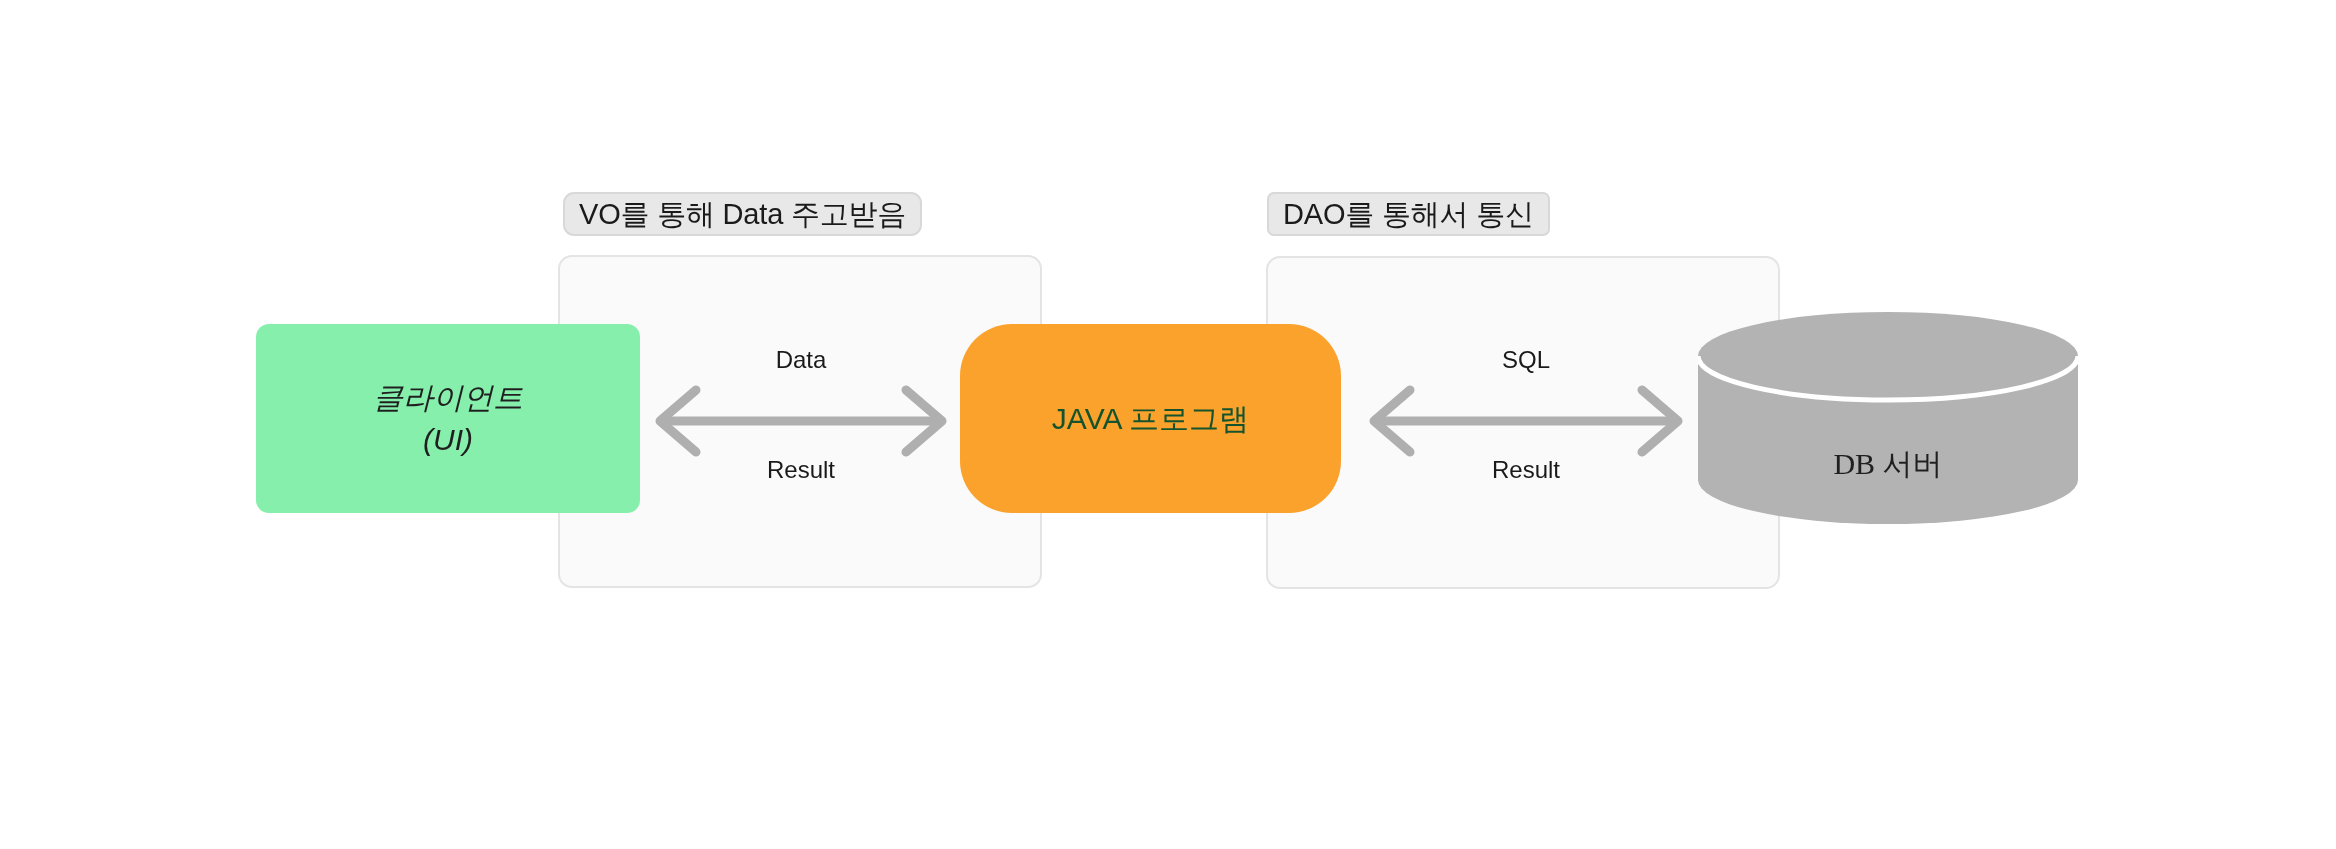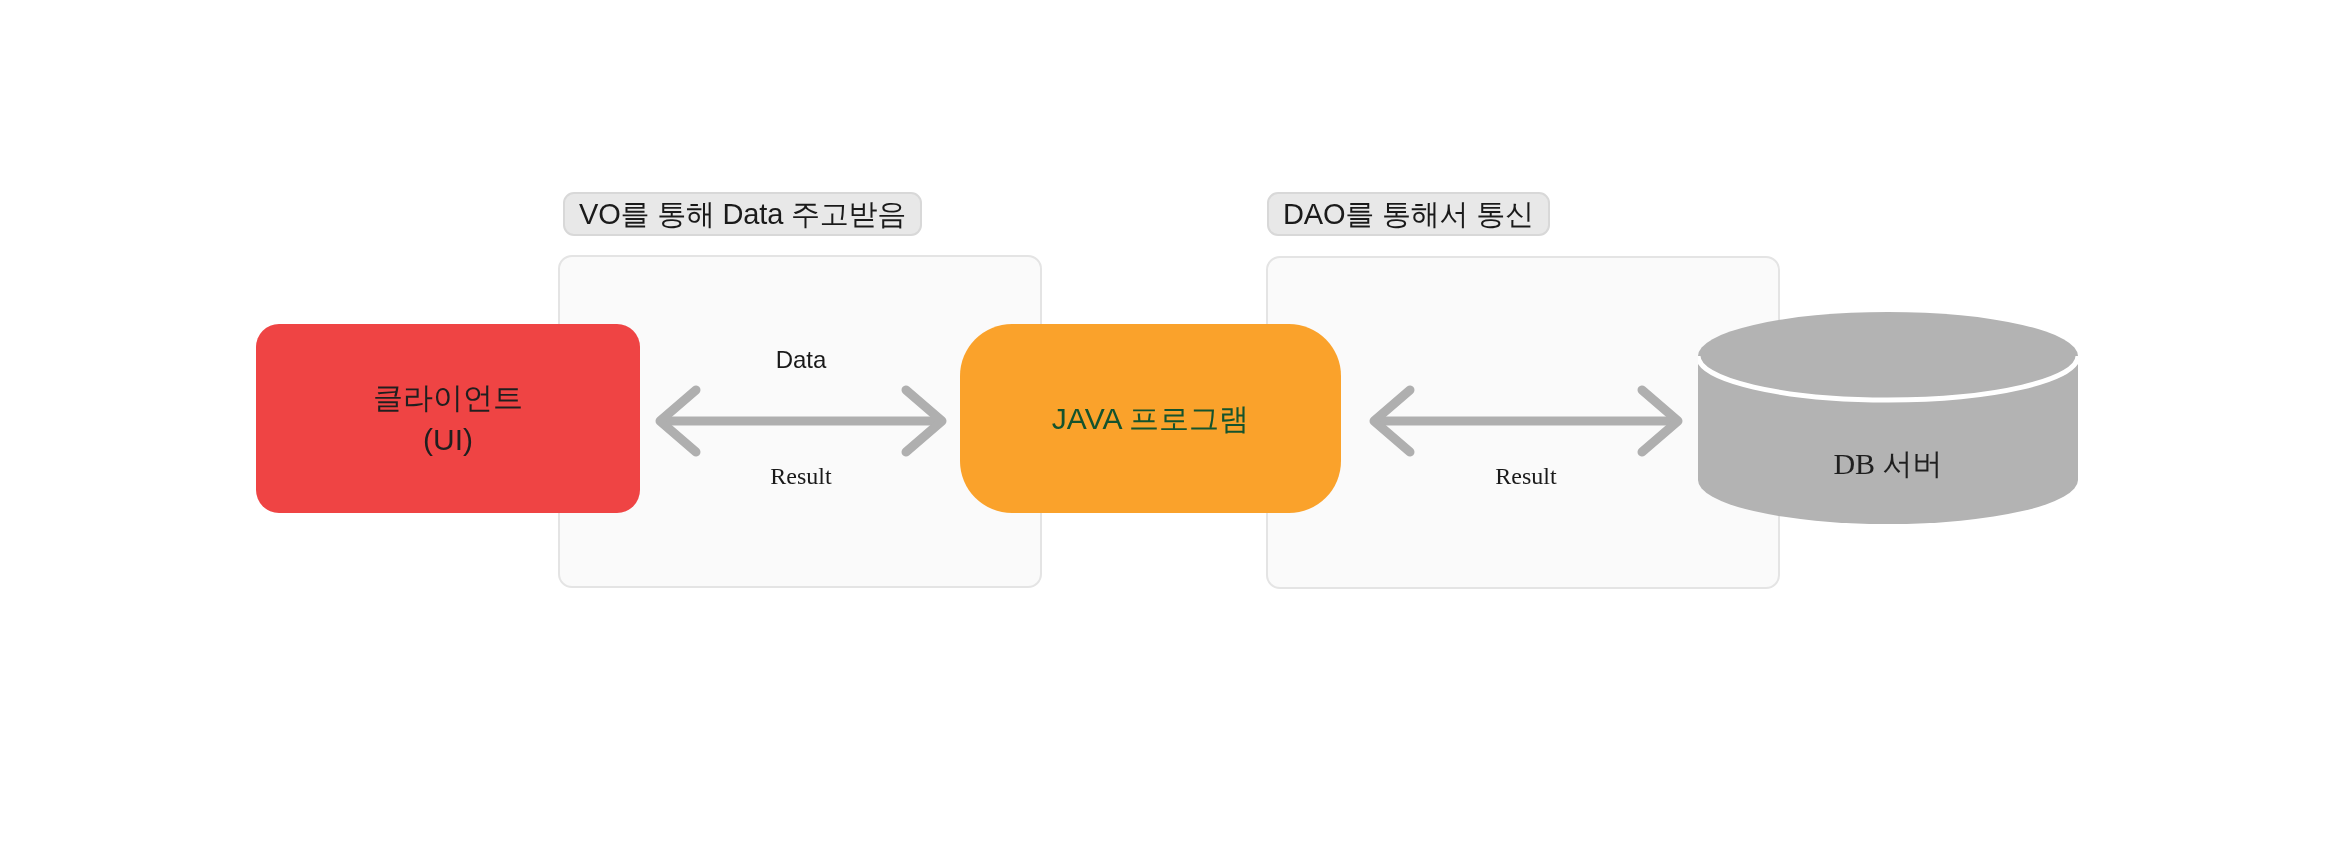--- a/index.html
+++ b/index.html
@@ -62,22 +62,23 @@
     text-align: center;
   }
   .node .line {
     font-size: 30px;
     line-height: 1.38;
     color: #1F1F1F;
     white-space: nowrap;
   }
 
   .node-client {
-    background: #ef4444;
-    border-radius: 23px;
+    background: #86efac;
+    border-radius: 13px;
+    font-style: italic;
   }
 
   .node-java {
     background: #FAA22B;
     border-radius: 52px;
   }
   .node-java .line {
     color: #14532d;
   }
 
@@ -119,36 +120,36 @@
   .arrow-label {
     position: absolute;
     width: 100%;
     text-align: center;
     font-size: 24px;
     line-height: 1;
     color: #1A1A1A;
     white-space: nowrap;
   }
   .arrow-label.above { top: 0; }
-  .arrow-label.below { bottom: 6px; font-family: Liberation Serif, serif; }
+  .arrow-label.below { bottom: 12px; }
 </style>
 </head>
 <body>
 
 <div id="canvas">
 
   <div class="group-panel" style="left:558px; top:255px; width:484px; height:333px;"></div>
 
   <div class="group-panel" style="left:1266px; top:256px; width:514px; height:333px;"></div>
 
   <div class="group-caption" style="left:563px; top:192px;">
     <span>VO를 통해 Data 주고받음</span>
   </div>
 
-  <div class="group-caption" style="left:1267px; top:192px;">
+  <div class="group-caption" style="left:1267px; top:192px;border-radius:7px;">
     <span>DAO를 통해서 통신</span>
   </div>
 
   <div class="node node-client" style="left:256px; top:324px; width:384px; height:189px;">
     <div class="line">클라이언트</div>
     <div class="line">(UI)</div>
   </div>
 
   <div class="node node-java" style="left:960px; top:324px; width:381px; height:189px;">
     <div class="line">JAVA 프로그램</div>
@@ -172,20 +173,21 @@
       <g stroke="#AFAFAF" stroke-width="9" fill="none" stroke-linecap="round" stroke-linejoin="round">
         <line x1="14" y1="73" x2="292" y2="73"></line>
         <polyline points="48,42 12,73 48,104"></polyline>
         <polyline points="258,42 294,73 258,104"></polyline>
       </g>
     </svg>
     <div class="arrow-label below">Result</div>
   </div>
 
   <div class="arrow-group" style="left:1362px; top:348px; width:328px; height:146px;">
+    <div class="arrow-label above">SQL</div>
     <svg class="arrow-svg" width="328" height="146" viewBox="0 0 328 146">
       <g stroke="#AFAFAF" stroke-width="9" fill="none" stroke-linecap="round" stroke-linejoin="round">
         <line x1="14" y1="73" x2="314" y2="73"></line>
         <polyline points="48,42 12,73 48,104"></polyline>
         <polyline points="280,42 316,73 280,104"></polyline>
       </g>
     </svg>
     <div class="arrow-label below">Result</div>
   </div>
 

